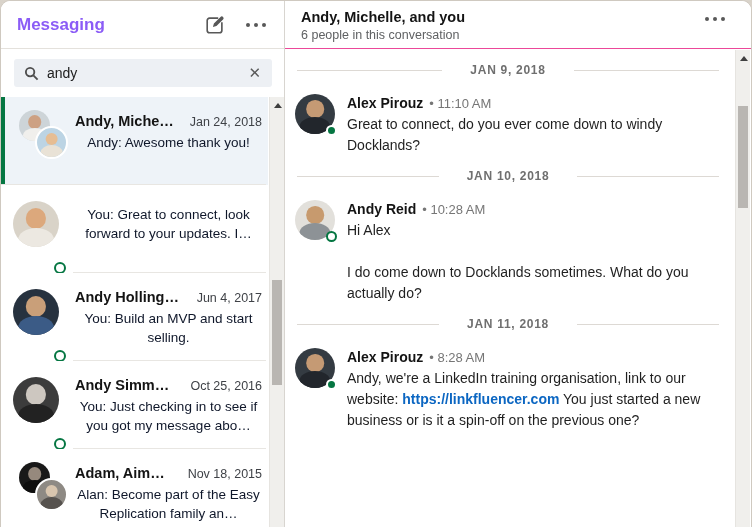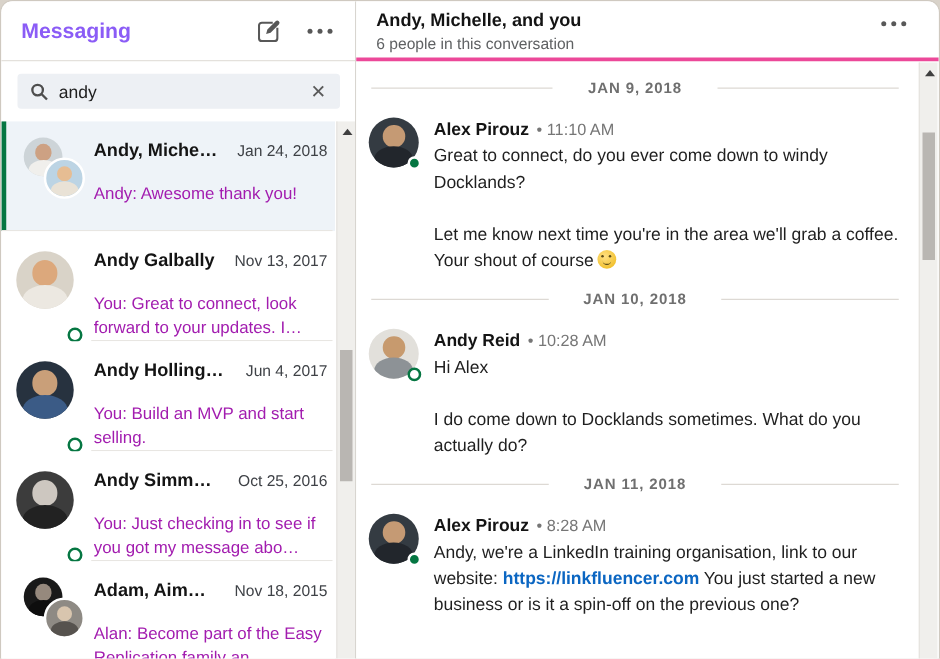--- a/index.html
+++ b/index.html
@@ -59,35 +59,35 @@
   .av-alex { --bg:#343b42; --skin:#c59a74; --shirt:#22262c; }
   .av-reid { --bg:#e2e0db; --skin:#c79a6e; --shirt:#8d9296; }
 
   .presence { position:absolute; width:12px; height:12px; border-radius:50%; }
   .presence.ring { background:#fff; border:2px solid #057642; right:9px; bottom:-1px; }
 
   .conv-text { flex:1; min-width:0; padding-top:3px; }
   .conv-row1 { display:flex; align-items:baseline; }
   .conv-name { font-size:14.5px; font-weight:bold; color:#141414; white-space:nowrap; overflow:hidden; }
   .conv-date { font-size:12.5px; color:#3f4247; margin-left:auto; padding-left:8px; white-space:nowrap; }
-  .conv-preview { font-size:13.5px; color:#a21caf; line-height:19px; margin-top:16px; display:-webkit-box; -webkit-line-clamp:2; -webkit-box-orient:vertical; overflow:hidden; }
+  .conv-preview { font-size:13.5px; color:#0f172a; line-height:19px; margin-top:4px; display:-webkit-box; -webkit-line-clamp:2; -webkit-box-orient:vertical; overflow:hidden;text-align:center; }
 
   
   .scrollbar { position:absolute; width:15px; background:#f0efec; border-left:1px solid #e6e4e0; }
   .sb-left { right:0; top:0; bottom:0; }
   .sb-right { right:1px; top:49px; bottom:0; }
   .sb-arrow { width:15px; height:16px; position:absolute; top:0; left:0; display:flex; align-items:center; justify-content:center; cursor:pointer; }
   .sb-arrow i { width:0; height:0; border-left:4px solid transparent; border-right:4px solid transparent; border-bottom:5px solid #3f3f3f; display:block; }
   .sb-thumb { position:absolute; left:2px; right:2px; background:#b9b6b2; cursor:grab; }
   .sb-left .sb-thumb { top:183px; height:105px; }
   .sb-right .sb-thumb { top:56px; height:102px; }
 
   
   .right-panel { flex:1; position:relative; background:#fff; }
-  .chat-header { height:48px; border-bottom:3px solid #ec4899; padding:8px 40px 0 16px; position:relative; }
+  .chat-header { height:48px; border-bottom:1px solid #ec4899; padding:8px 40px 0 16px; position:relative; }
   .chat-title { font-size:14.5px; font-weight:bold; color:#141414; }
   .chat-subtitle { font-size:12.5px; color:#5f6163; margin-top:3px; }
   .chat-more { position:absolute; right:24px; top:14px; }
 
   .thread { position:absolute; top:49px; bottom:0; left:0; right:16px; padding:0 14px 0 10px; overflow:hidden; }
   .date-divider { display:flex; align-items:center; gap:28px; margin:13px 2px 17px; }
   .date-divider .line { flex:1; height:1px; background:#ddd9d4; }
   .date-label { font-size:12px; font-weight:bold; color:#6f6f6f; letter-spacing:0.06em; white-space:nowrap; }
 
   .msg { display:flex; margin:0 0 12px 0; }
@@ -161,24 +161,20 @@
             <div class="conv-preview">Andy: Awesome thank you!</div>
           </div>
         </div>
 
         <div class="conv-item">
           <div class="conv-avatar">
             <div class="avatar single av-galbally"></div>
             <span class="presence ring"></span>
           </div>
           <div class="conv-text">
-            <div class="conv-row1">
-              <span class="conv-name">Andy Galbally</span>
-              <span class="conv-date">Nov 13, 2017</span>
-            </div>
             <div class="conv-preview">You: Great to connect, look forward to your updates. I…</div>
           </div>
         </div>
 
         <div class="conv-item">
           <div class="conv-avatar">
             <div class="avatar single av-holling"></div>
             <span class="presence ring"></span>
           </div>
           <div class="conv-text">
@@ -254,21 +250,20 @@
         <div class="msg-avatar-wrap">
           <div class="avatar msg-avatar av-alex"></div>
           <span class="presence dot"></span>
         </div>
         <div class="msg-content">
           <div class="msg-head">
             <span class="msg-sender">Alex Pirouz</span>
             <span class="msg-time">• 11:10 AM</span>
           </div>
           <p>Great to connect, do you ever come down to windy Docklands?</p>
-          <p class="para-gap"><span>Let me know next time you're in the area we'll grab a coffee. Your shout of course</span><span class="emoji"></span></p>
         </div>
       </div>
 
       <div class="date-divider">
         <span class="line"></span>
         <span class="date-label">JAN 10, 2018</span>
         <span class="line"></span>
       </div>
 
       <div class="msg">

